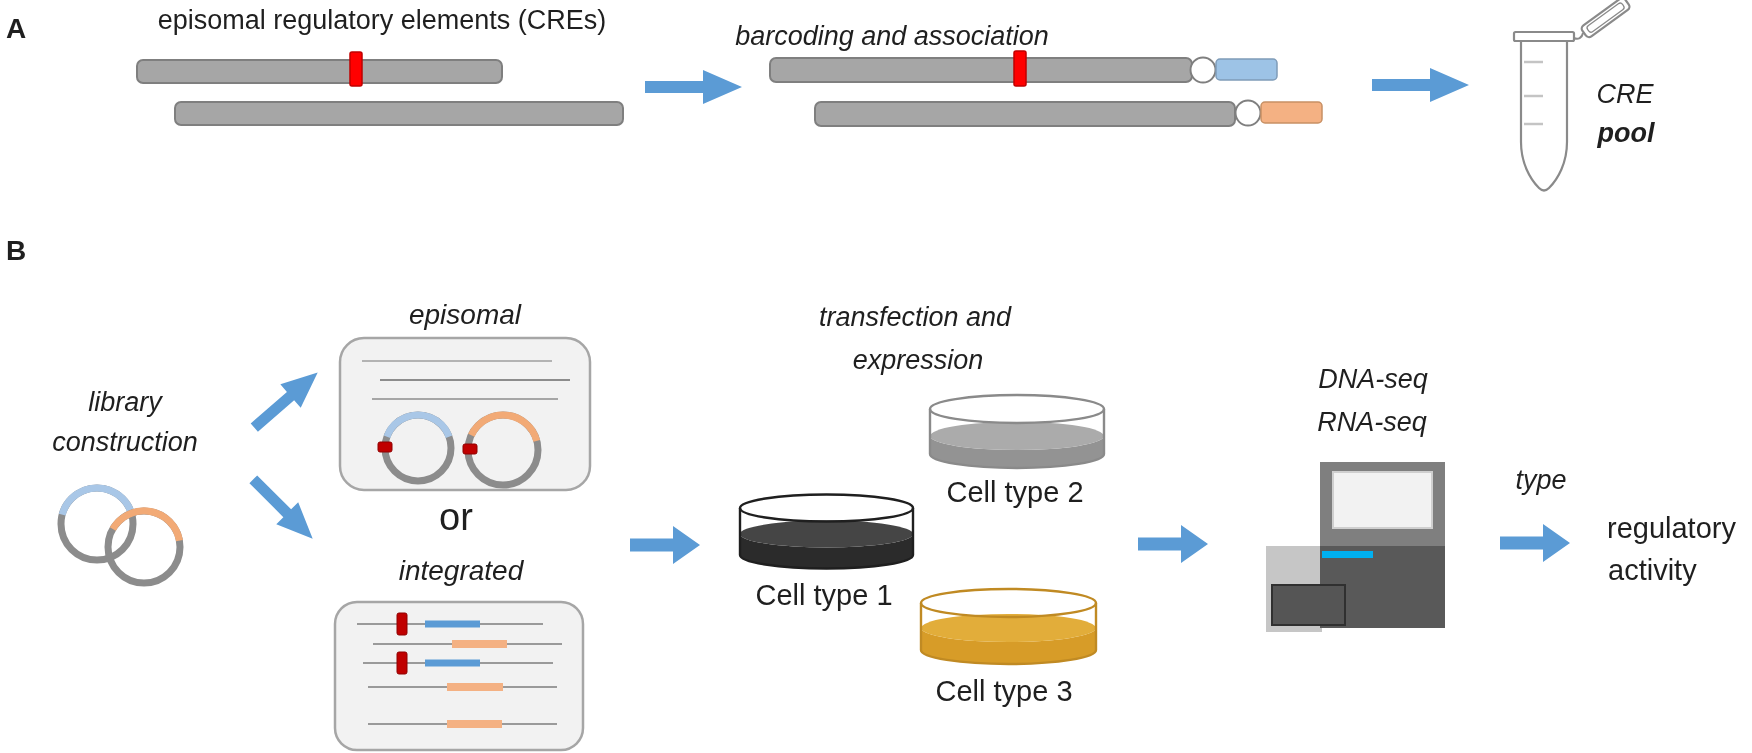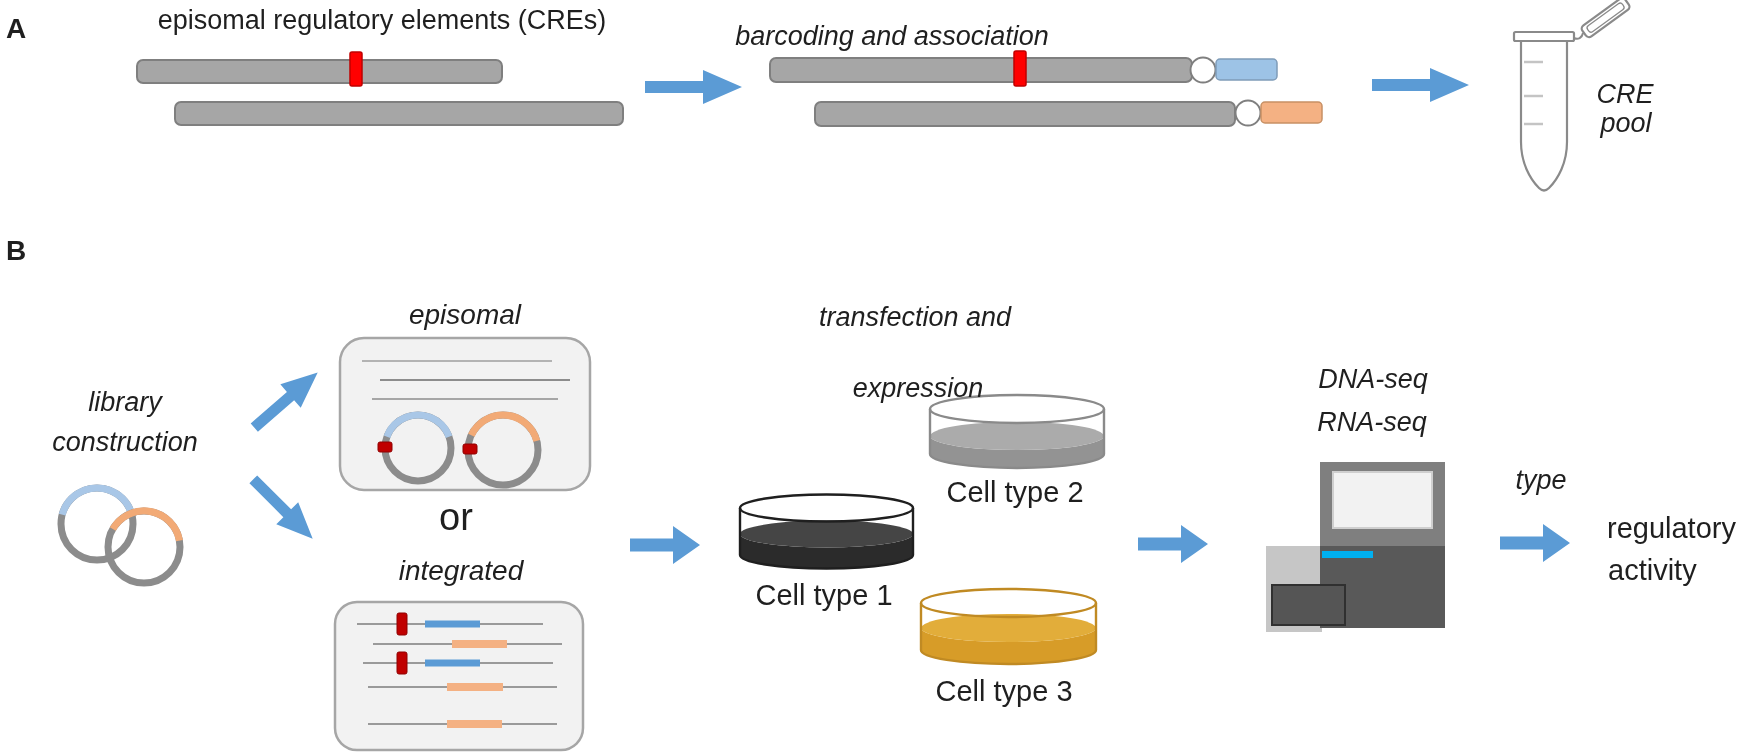--- a/index.html
+++ b/index.html
@@ -170,30 +170,30 @@
 
   <g transform="translate(1500,524)">
     <polygon class="f-arrow" points="0,12.5 43,12.5 43,0 70,19 43,38 43,25.5 0,25.5"></polygon>
   </g>
 </svg>
 
 <div class="txt bold f28" style="left:6px;top:14px;">A</div>
 <div class="txt f27 ctr" style="left:382px;top:6px;">episomal regulatory elements (CREs)</div>
 <div class="txt f27 it ctr" style="left:892px;top:22px;">barcoding and association</div>
 <div class="txt f27 it ctr" style="left:1625px;top:80px;">CRE</div>
-<div class="txt f27 it ctr" style="left:1626px;top:109px;">pool</div>
+<div class="txt f27 it ctr" style="left:1626px;top:119px;font-weight:bold;">pool</div>
 
 <div class="txt bold f28" style="left:6px;top:236px;">B</div>
 <div class="txt f27 it ctr" style="left:125px;top:388px;">library</div>
 <div class="txt f27 it ctr" style="left:125px;top:428px;">construction</div>
 <div class="txt f28 it ctr" style="left:465px;top:300px;">episomal</div>
 <div class="txt f30 ctr" style="left:456px;top:498px;">or</div>
 <div class="txt f28 it ctr" style="left:461px;top:556px;">integrated</div>
 <div class="txt f27 it ctr" style="left:915px;top:303px;">transfection and</div>
-<div class="txt f27 it ctr" style="left:918px;top:346px;margin-top:28px;">expression</div>
+<div class="txt f27 it ctr" style="left:918px;top:346px;">expression</div>
 <div class="txt f29 ctr" style="left:824px;top:580px;text-align:center;">Cell type 1</div>
 <div class="txt f29 ctr" style="left:1015px;top:477px;">Cell type 2</div>
 <div class="txt f29 ctr" style="left:1004px;top:676px;">Cell type 3</div>
 <div class="txt f27 it ctr" style="left:1373px;top:365px;text-align:right;">DNA-seq</div>
 <div class="txt f27 it ctr" style="left:1372px;top:408px;">RNA-seq</div>
 <div class="txt f27 it ctr" style="left:1541px;top:466px;">type</div>
 <div class="txt f29" style="left:1607px;top:513px;">regulatory</div>
 <div class="txt f29" style="left:1608px;top:555px;">activity</div>
 
 </div>

